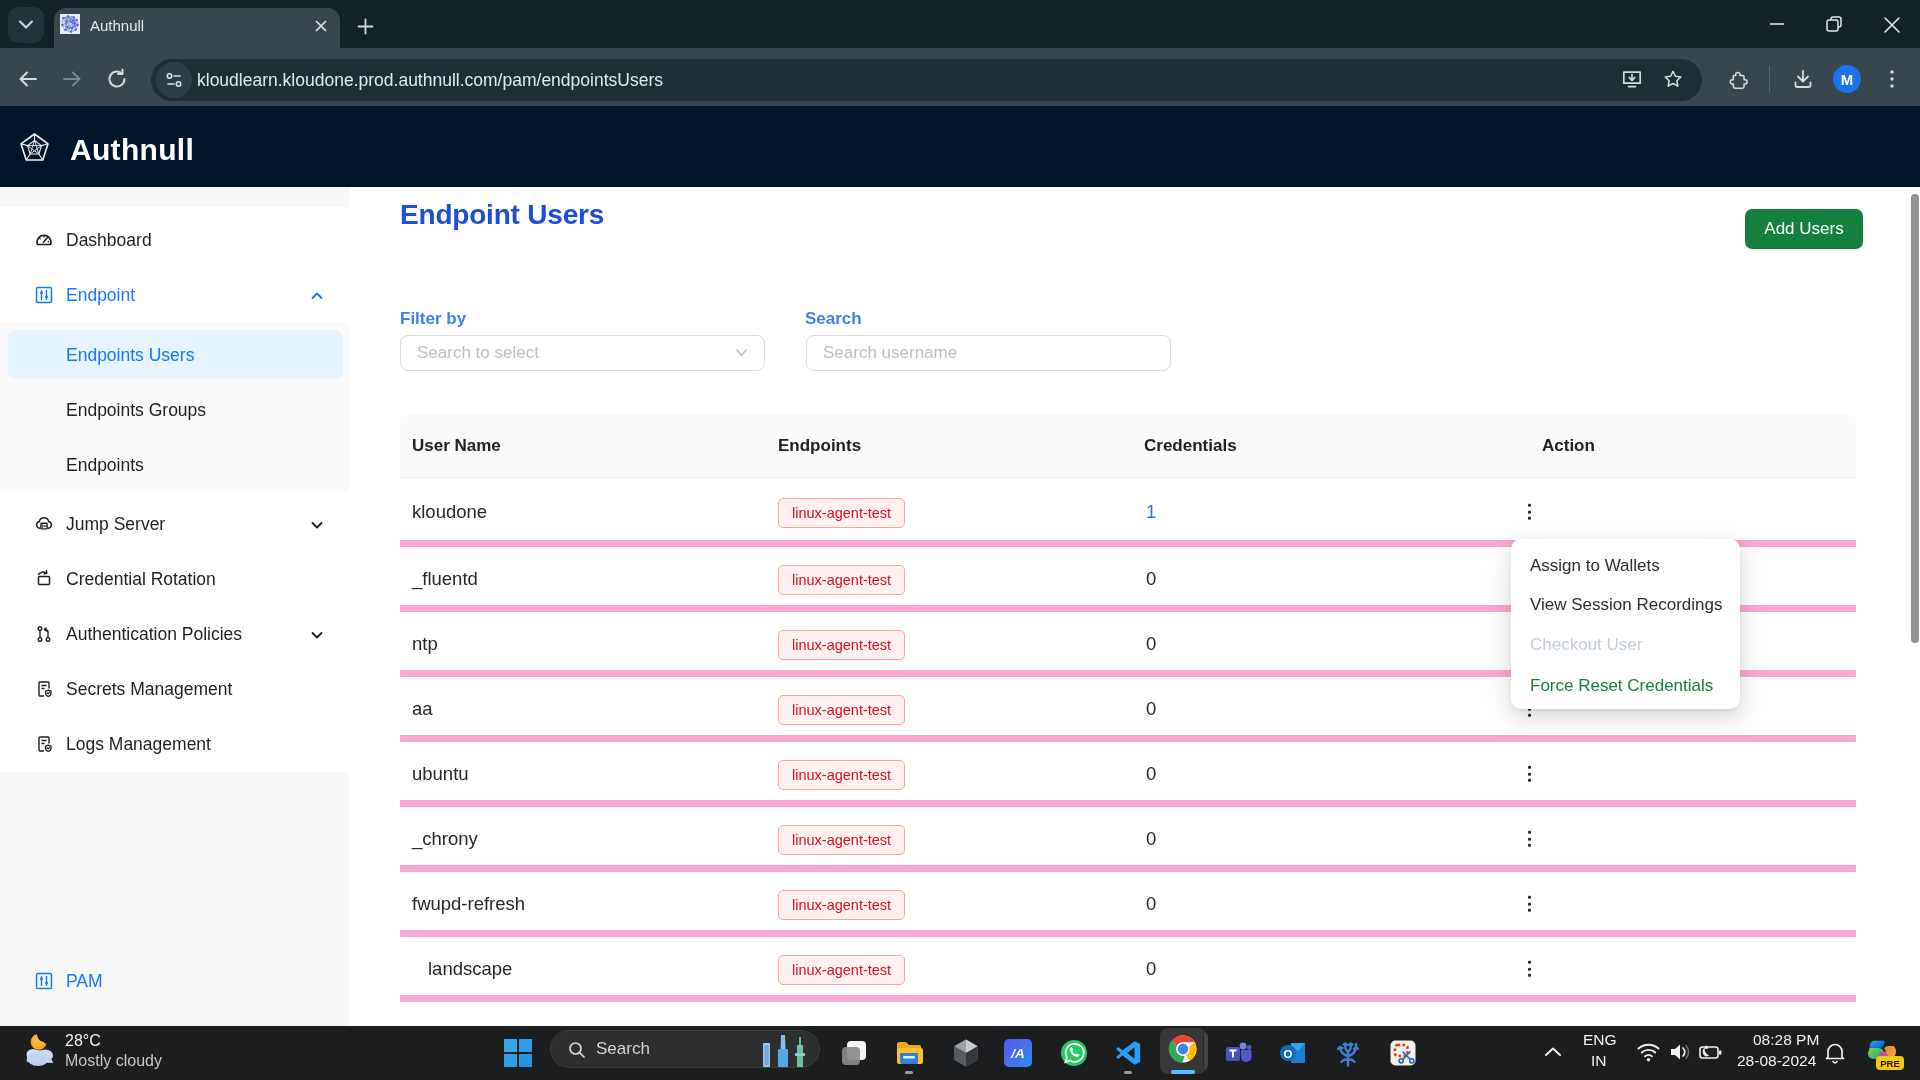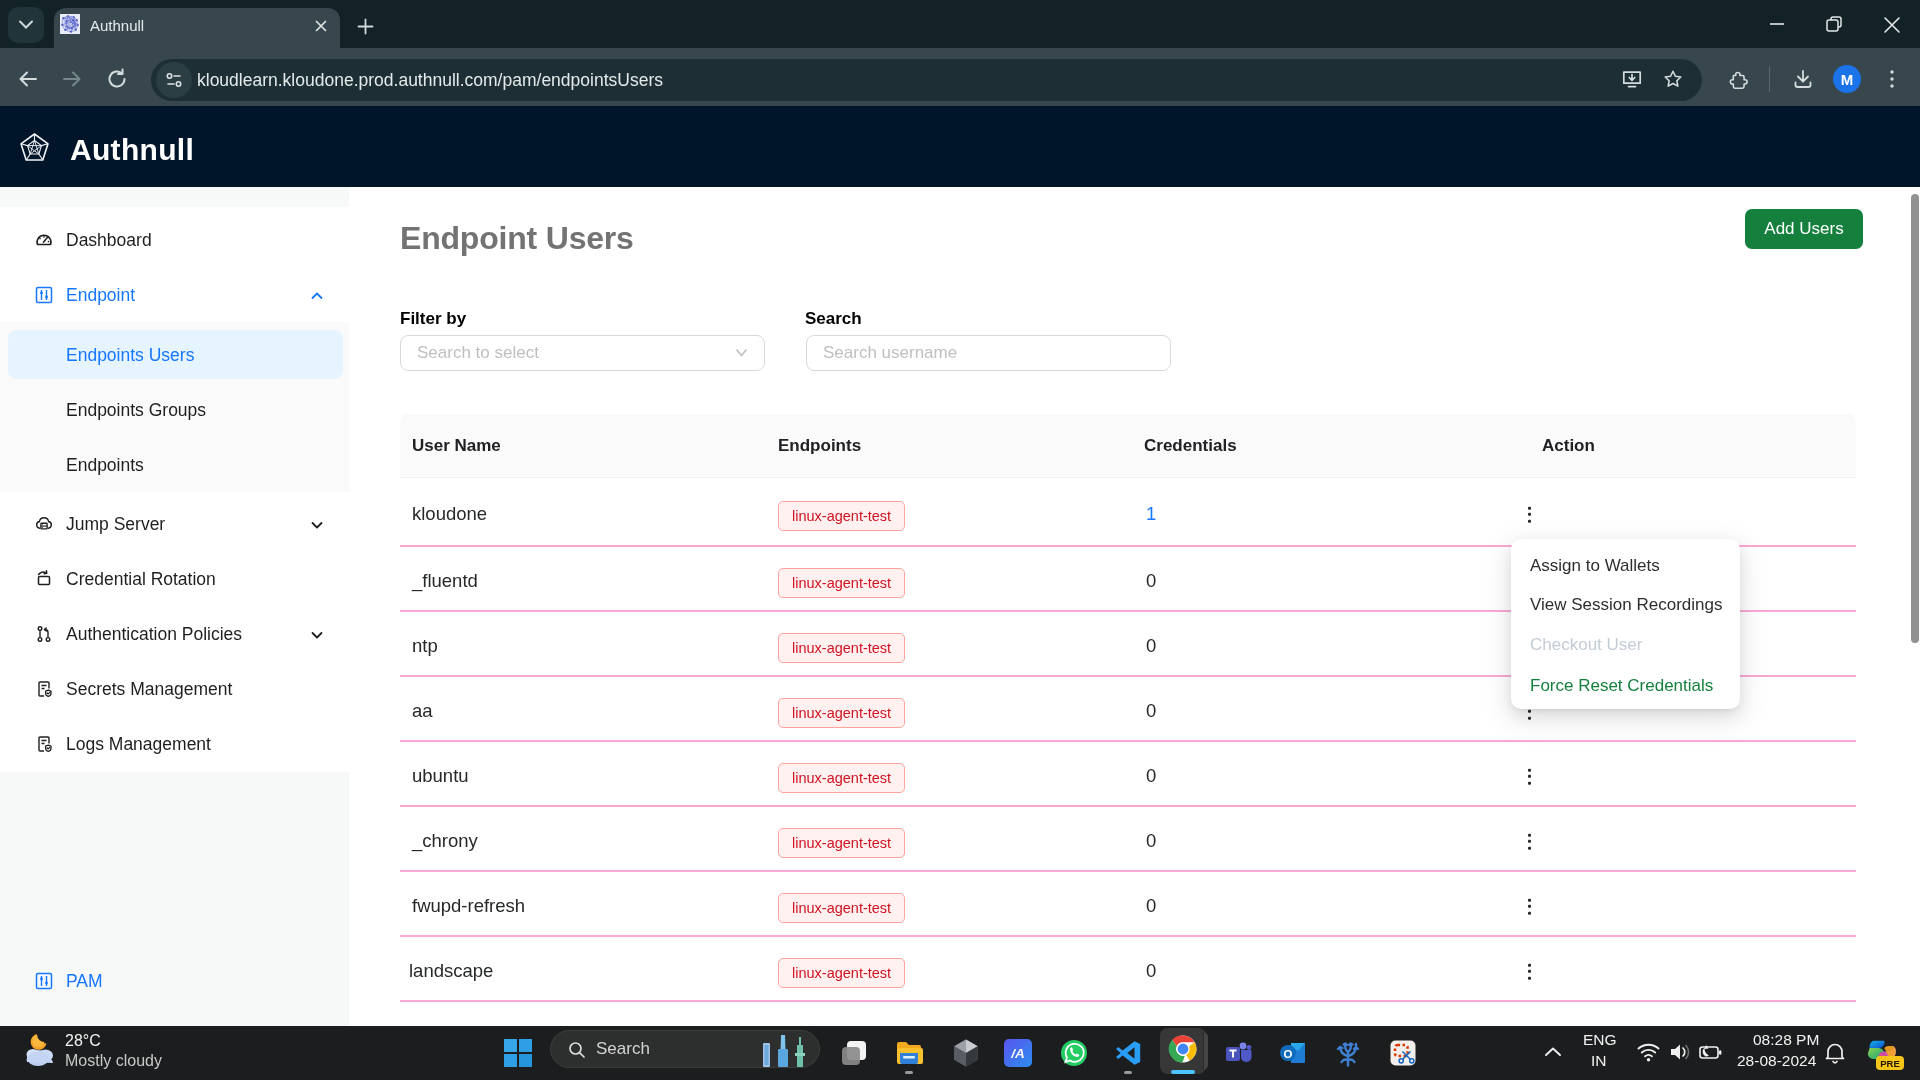--- a/index.html
+++ b/index.html
@@ -26,31 +26,31 @@
   #sidemenu { left:0; top:207px; width:349px; height:565px; background:#ffffff; }
   #submenublock { left:0; top:322px; width:349px; height:170px; background:#fafafa; }
   #selpill { left:8px; top:330px; width:335px; height:49px; background:#e6f4ff; border-radius:8px; }
   .mitem { position:absolute; left:66px; font-size:17.5px; color:#1f1f1f; white-space:nowrap; }
   .blue { color:#1677ff; }
   .micon { position:absolute; left:35px; width:18px; height:18px; }
   .mchev { position:absolute; left:310px; width:14px; height:14px; }
 
   
   #main { left:349px; top:187px; width:1571px; height:839px; background:#fff; }
-  h1.title { position:absolute; left:51px; top:33px; font-size:32px; font-weight:600; color:#737373; letter-spacing:-0.2px;}
+  h1.title { position:absolute; left:51px; top:12px; font-size:28px; font-weight:600; color:#1d4ed8; letter-spacing:-0.2px;}
   #addbtn { position:absolute; left:1396px; top:22px; width:118px; height:40px; background:#15803d;
             border-radius:7px; color:#fff; font-size:17px; display:flex; align-items:center; justify-content:center; }
-  .flabel { position:absolute; font-size:17px; font-weight:700; color:#000000; }
+  .flabel { position:absolute; font-size:17px; font-weight:700; color:#3b82f6; }
   .finput { position:absolute; height:36px; border:1px solid #d9d9d9; border-radius:8px; background:#fff;
             font-size:17px; color:#bfbfbf; display:flex; align-items:center; padding-left:16px; }
   
   #thead { position:absolute; left:51px; top:227px; width:1456px; height:64px; background:#fafafa;
            border-bottom:1px solid #f0f0f0; border-radius:8px 8px 0 0; }
   .th { position:absolute; top:0; height:64px; display:flex; align-items:center; font-size:17px; font-weight:700; color:#202124; }
-  .row { position:absolute; left:51px; width:1456px; height:65px; border-bottom:2px solid #f9a8d4; }
+  .row { position:absolute; left:51px; width:1456px; height:65px; border-bottom:7px solid #f9a8d4; }
   .cell { position:absolute; top:0; height:100%; display:flex; align-items:center; padding-top:5px; font-size:18.5px; color:#26282a; }
   .tag { position:absolute; left:378px; top:50%; transform:translateY(calc(-50% + 4px)); height:30px; padding:0 13px;
          background:#fff1f0; border:1px solid #ffa39e; border-radius:5px; color:#cf1322; font-size:14.5px;
          display:flex; align-items:center; }
   .kebab { position:absolute; left:1128px; top:50%; transform:translate(0,calc(-50% + 3px)); width:4px; }
   .kebab i { display:block; width:3.4px; height:3.4px; border-radius:1px; background:#27292b; margin:3.1px 0; }
 
   
   #popup { left:1511px; top:539px; width:229px; height:170px; background:#fff; border-radius:10px;
            box-shadow:0 6px 16px rgba(0,0,0,0.10), 0 3px 6px -4px rgba(0,0,0,0.14), 0 9px 28px 8px rgba(0,0,0,0.06); }
@@ -350,21 +350,21 @@
       <div class="cell" style="left:12px;">fwupd-refresh</div>
       <div class="tag">linux-agent-test</div>
       <div class="cell" style="left:746px;">0</div>
       <div class="kebab">
           <i></i>
           <i></i>
           <i></i>
         </div>
     </div>
     <div class="row" style="top:750px;">
-      <div class="cell" style="left:9px;">landscape</div>
+      <div class="cell" style="left:28px;">landscape</div>
       <div class="tag">linux-agent-test</div>
       <div class="cell" style="left:746px;">0</div>
       <div class="kebab">
           <i></i>
           <i></i>
           <i></i>
         </div>
     </div>
   </div>
 

